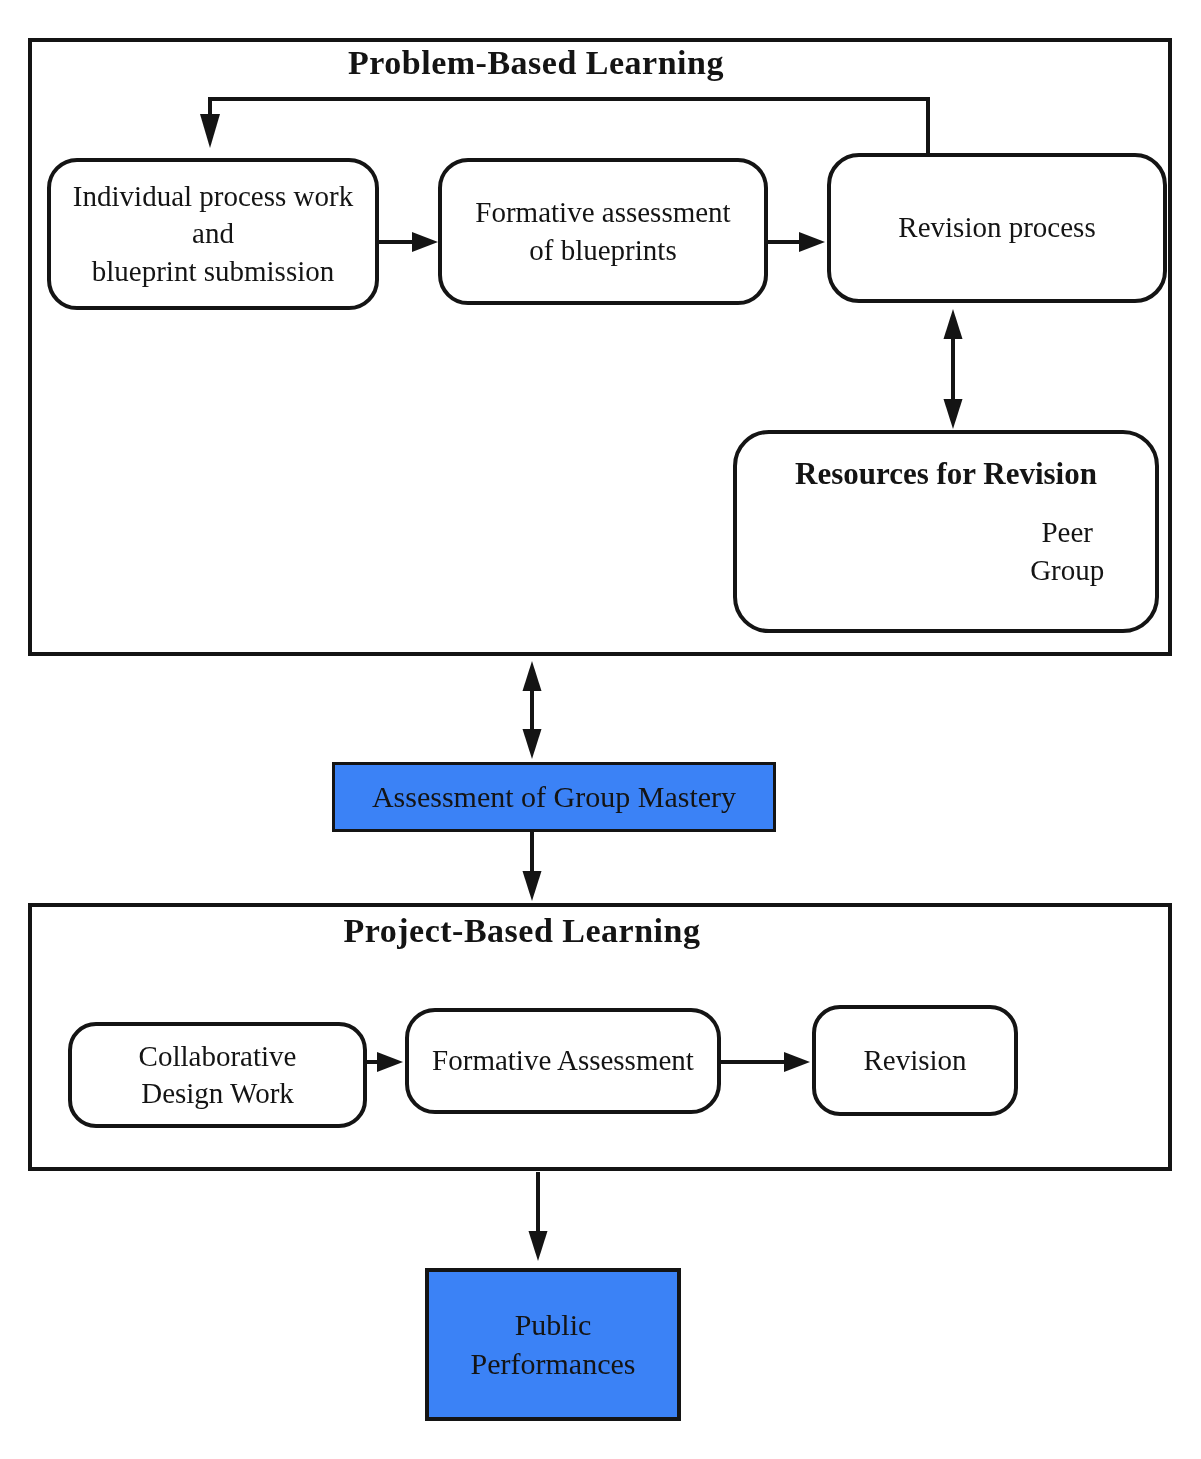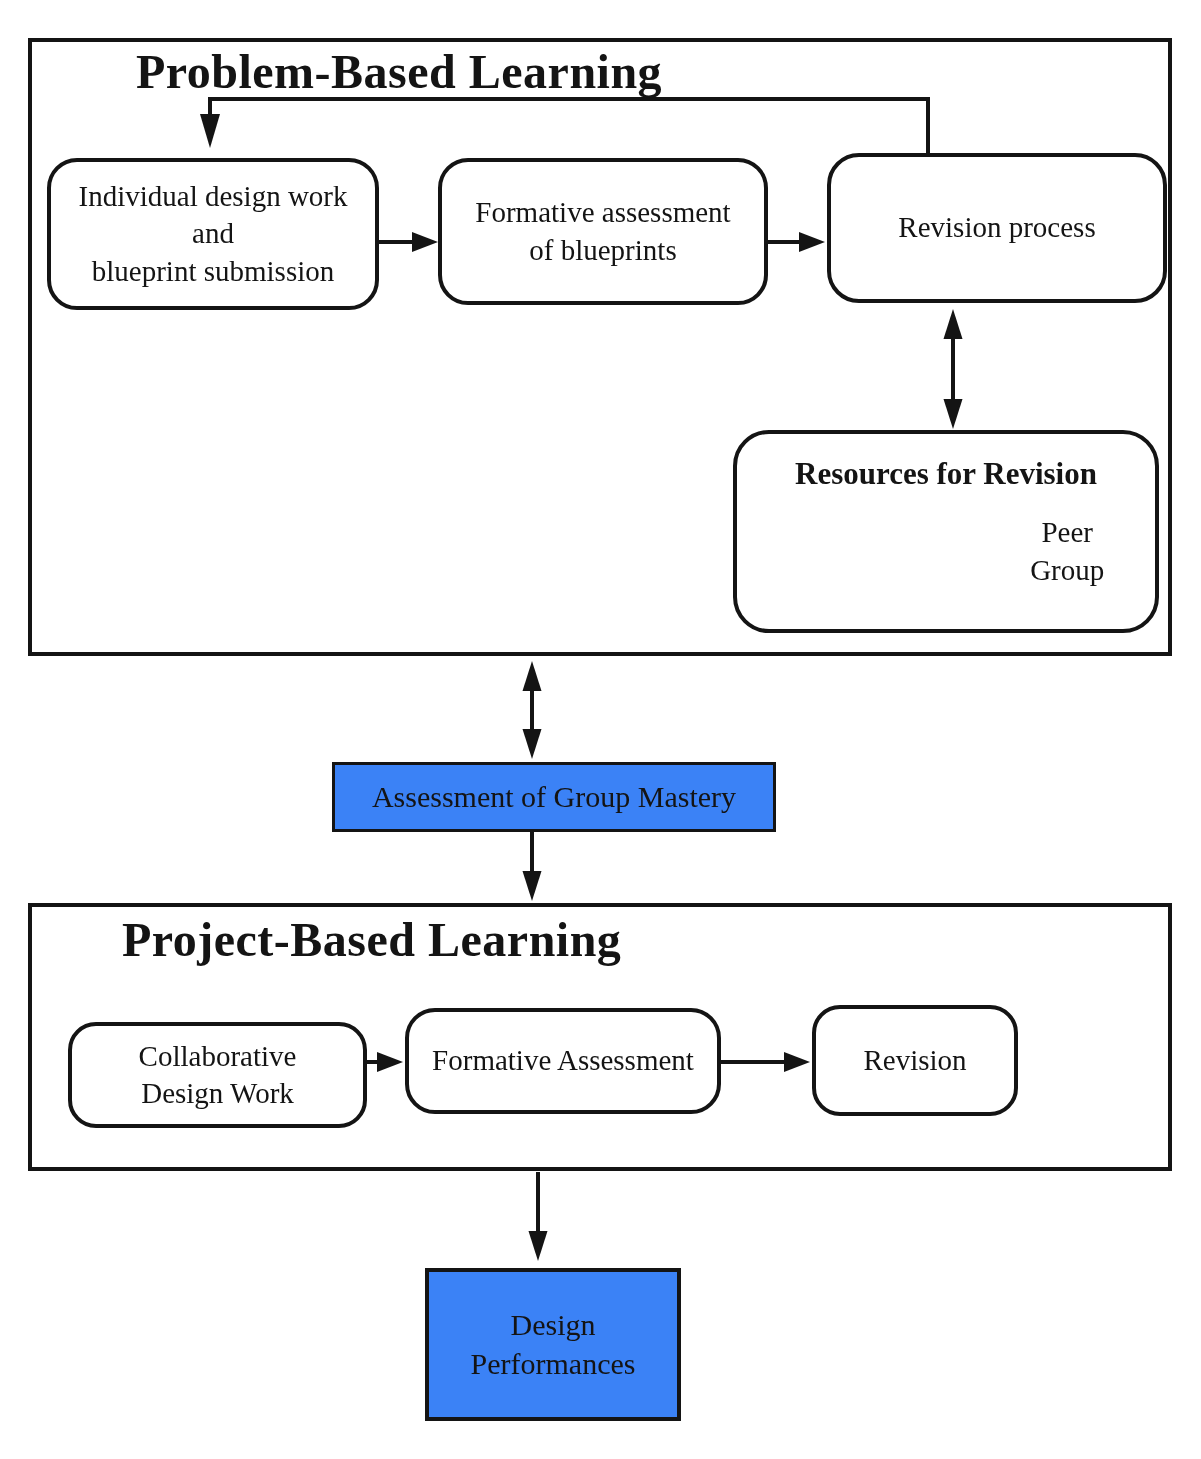--- a/index.html
+++ b/index.html
@@ -30,22 +30,22 @@
     border: 3px solid #141414;
     background: #3b82f6;
     display: flex;
     align-items: center;
     justify-content: center;
     text-align: center;
   }
   .preline { white-space: pre-line; }
   .section-title {
     font-weight: bold;
-    font-size: 48px;
-    text-align: left;
+    font-size: 34px;
+    text-align: center;
     letter-spacing: 0.5px;
   }
   .box-text { font-size: 29px; line-height: 1.28; }
   .res-title {
     font-weight: bold;
     font-size: 31px;
     text-align: center;
     text-decoration-thickness: 3px;
     text-underline-offset: 6px;
   }
@@ -111,21 +111,21 @@
       <line x1="538" y1="1172" x2="538" y2="1232" stroke-width="4"></line>
       <polygon points="538,1261 528.5,1231 547.5,1231"></polygon>
     </g>
   </svg>
 
   <div class="abs frame" style="left:28px; top:38px; width:1144px; height:618px;"></div>
 
   <div class="abs section-title" style="left:136px; top:44px; width:800px;">Problem-Based Learning</div>
 
   <div class="abs rbox" style="left:47px; top:158px; width:332px; height:152px; border-radius:30px;">
-    <div class="box-text preline">Individual design work
+    <div class="box-text preline">Individual process work
 and
 blueprint submission</div>
   </div>
 
   <div class="abs rbox" style="left:438px; top:158px; width:330px; height:147px; border-radius:30px;">
     <div class="box-text preline">Formative assessment
 of blueprints</div>
   </div>
 
   <div class="abs rbox" style="left:827px; top:153px; width:340px; height:150px; border-radius:32px;">
@@ -155,17 +155,17 @@
 
   <div class="abs rbox" style="left:405px; top:1008px; width:316px; height:106px; border-radius:30px;">
     <div class="box-text">Formative Assessment</div>
   </div>
 
   <div class="abs rbox" style="left:812px; top:1005px; width:206px; height:111px; border-radius:28px;">
     <div class="box-text">Revision</div>
   </div>
 
   <div class="abs sqbox" style="left:425px; top:1268px; width:256px; height:153px; border-width:4px;">
-    <div class="box-text preline" style="font-size:30px;">Design
+    <div class="box-text preline" style="font-size:30px;">Public
 Performances</div>
   </div>
 
 </div>
 
 </body></html>

